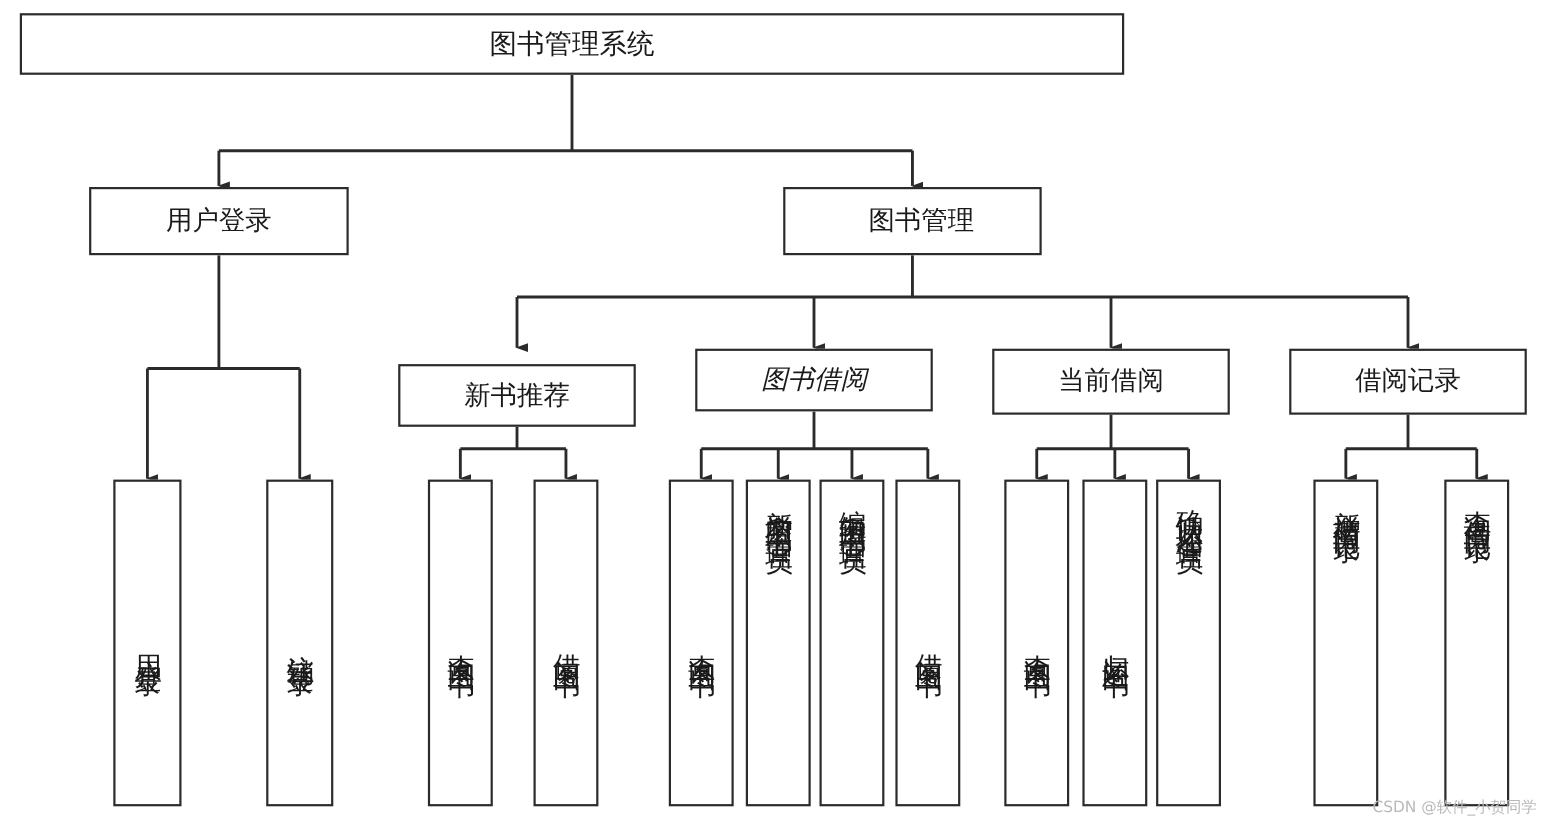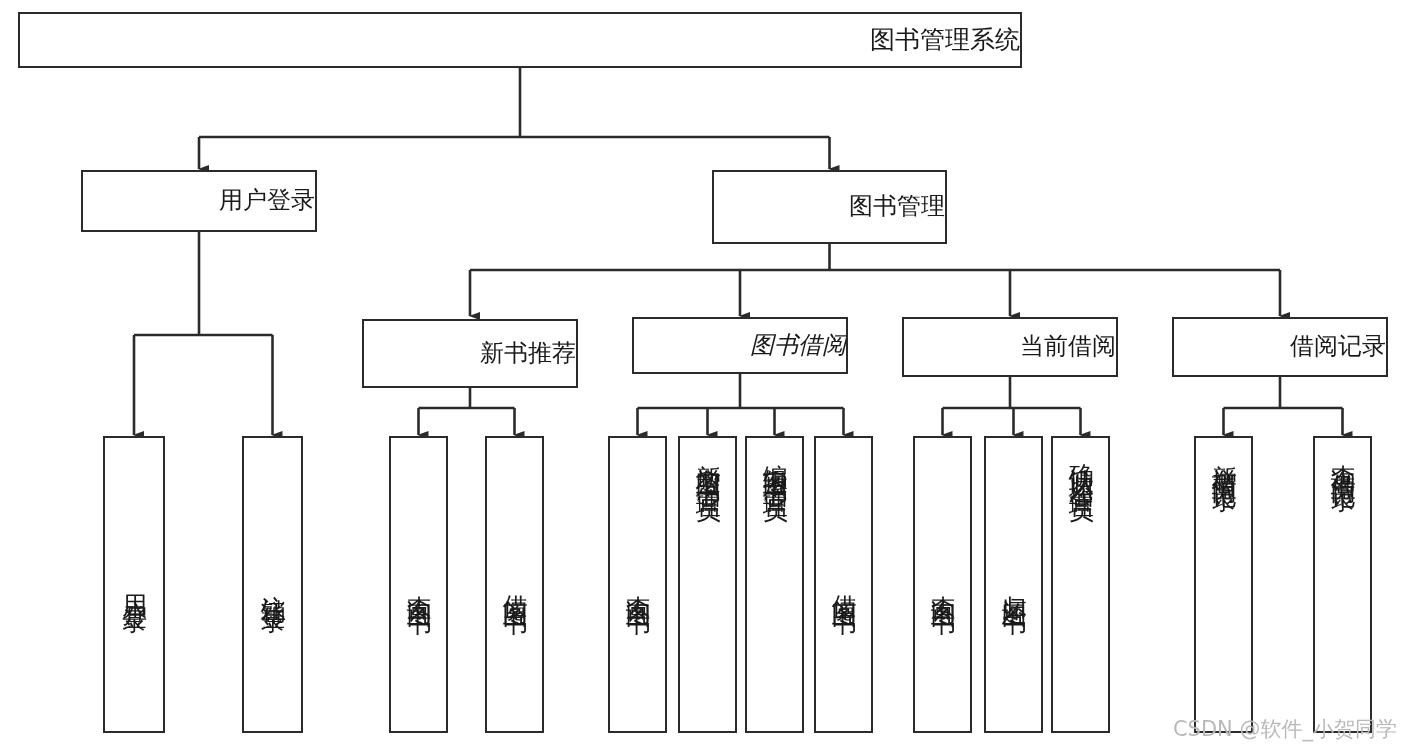--- a/index.html
+++ b/index.html
@@ -26,21 +26,21 @@
     width: 1405px;
     height: 747px;
   }
   .node-box {
     position: absolute;
     box-sizing: border-box;
     background: #ffffff;
     border: 2px solid #2b2b2b;
     display: flex;
     align-items: center;
-    justify-content: flex-end;
+    justify-content: center;
     overflow: hidden;
   }
   .node-label {
     color: #1a1a1a;
     font-family: "DejaVu Sans", "Liberation Sans", sans-serif;
     text-align: center;
     white-space: nowrap;
     line-height: 1.06;
   }
   .level-0 .node-label { font-size: 25px; }
@@ -59,21 +59,21 @@
     padding-top: 6px;
   }
   .leaf.centered {
     align-items: center;
     padding-top: 0;
   }
   #watermark {
     position: absolute;
     right: 8px;
     bottom: 4px;
-    font-size: 21px;
+    font-size: 14px;
     color: #b9b9b9;
     font-family: "DejaVu Sans", "Liberation Sans", sans-serif;
     white-space: nowrap;
     pointer-events: none;
   }
 </style>
 </head>
 <body>
 
 <div id="diagram-root">
@@ -119,24 +119,24 @@
         <line x1="1342.5" y1="408" x2="1342.5" y2="435" stroke="#2b2b2b" stroke-width="2.6" marker-end="url(#arrowhead)"></line>
       </g>
   </svg>
   <div id="nodes-layer">
       <div class="node-box level-0" style="left: 18px; top: 12px; width: 1004px; height: 56px;">
         <span class="node-label">图书管理系统</span>
       </div>
       <div class="node-box level-1" style="left: 81px; top: 170px; width: 236px; height: 62px;">
         <span class="node-label">用户登录</span>
       </div>
-      <div class="node-box level-1" style="left: 712px; top: 170px; width: 235px; height: 74px; padding-left: 16px;">
+      <div class="node-box level-1" style="left: 712px; top: 170px; width: 235px; height: 62px; padding-left: 16px;">
         <span class="node-label">图书管理</span>
       </div>
-      <div class="node-box level-2" style="left: 362px; top: 319px; width: 216px; height: 69px;">
+      <div class="node-box level-2" style="left: 362px; top: 331px; width: 216px; height: 57px;">
         <span class="node-label">新书推荐</span>
       </div>
       <div class="node-box level-2" style="left: 632px; top: 317px; width: 216px; height: 57px; font-style: italic;">
         <span class="node-label">图书借阅</span>
       </div>
       <div class="node-box level-2" style="left: 902px; top: 317px; width: 216px; height: 60px;">
         <span class="node-label">当前借阅</span>
       </div>
       <div class="node-box level-2" style="left: 1172px; top: 317px; width: 216px; height: 60px;">
         <span class="node-label">借阅记录</span>

